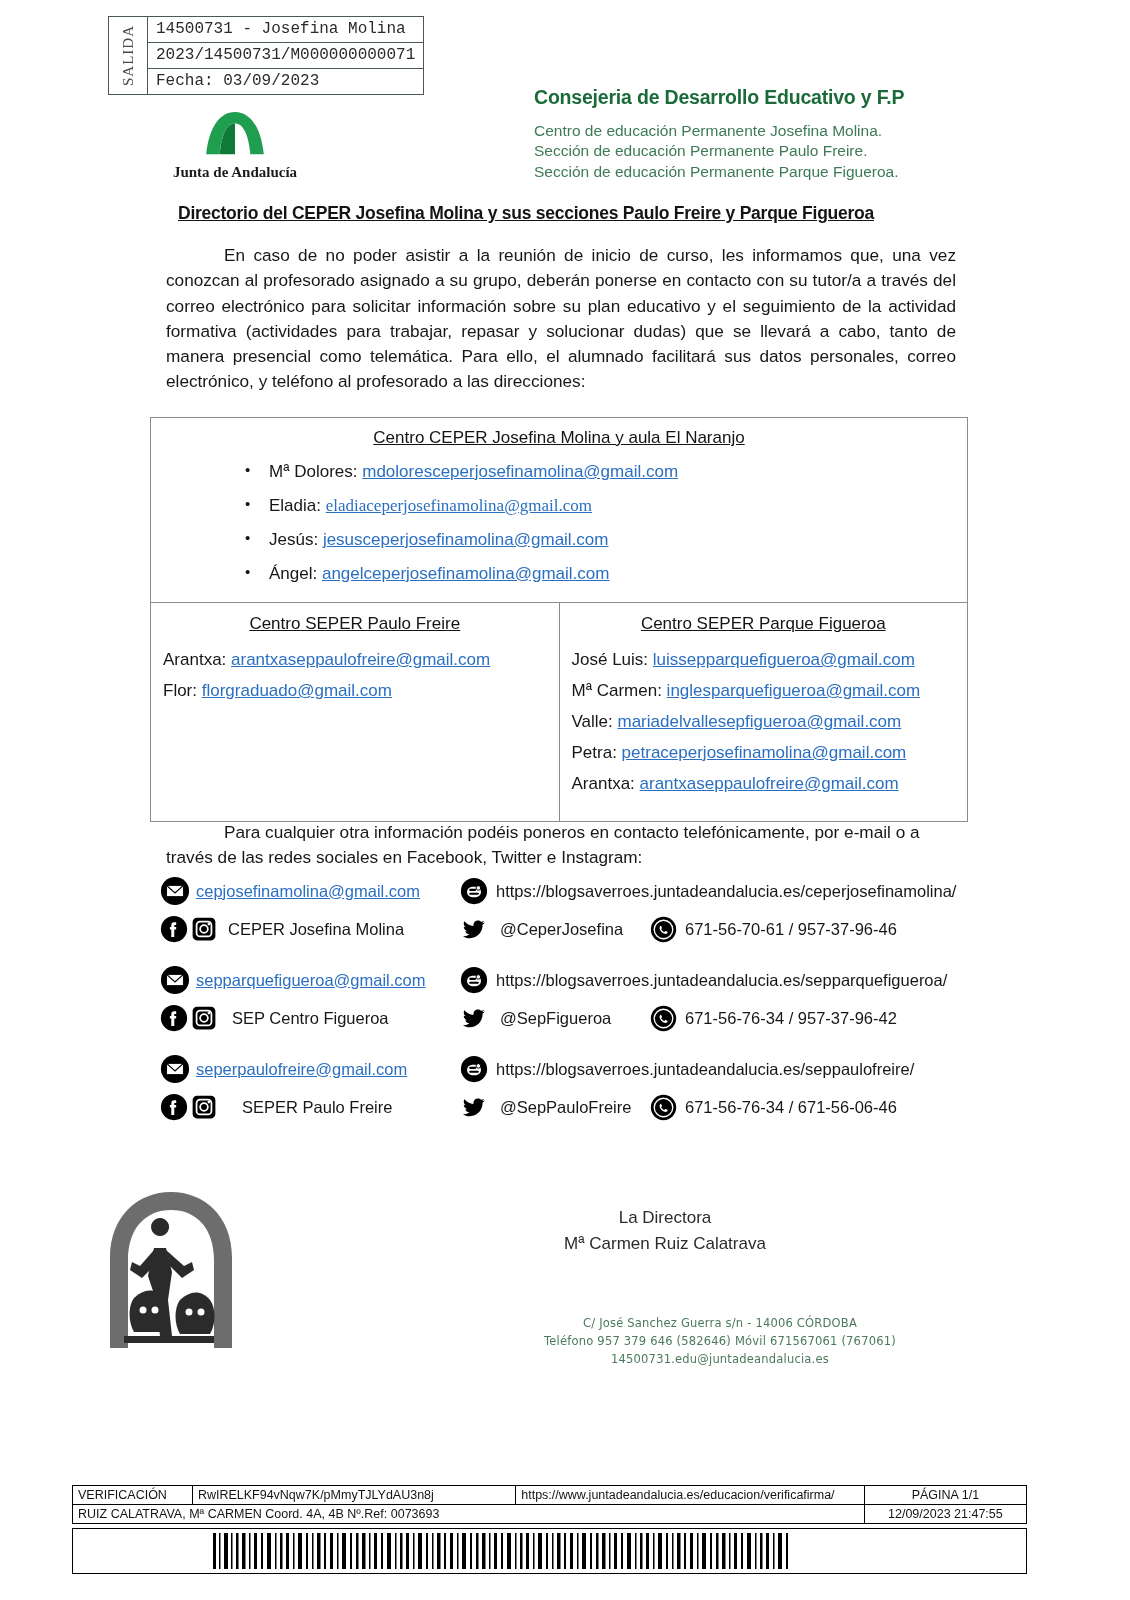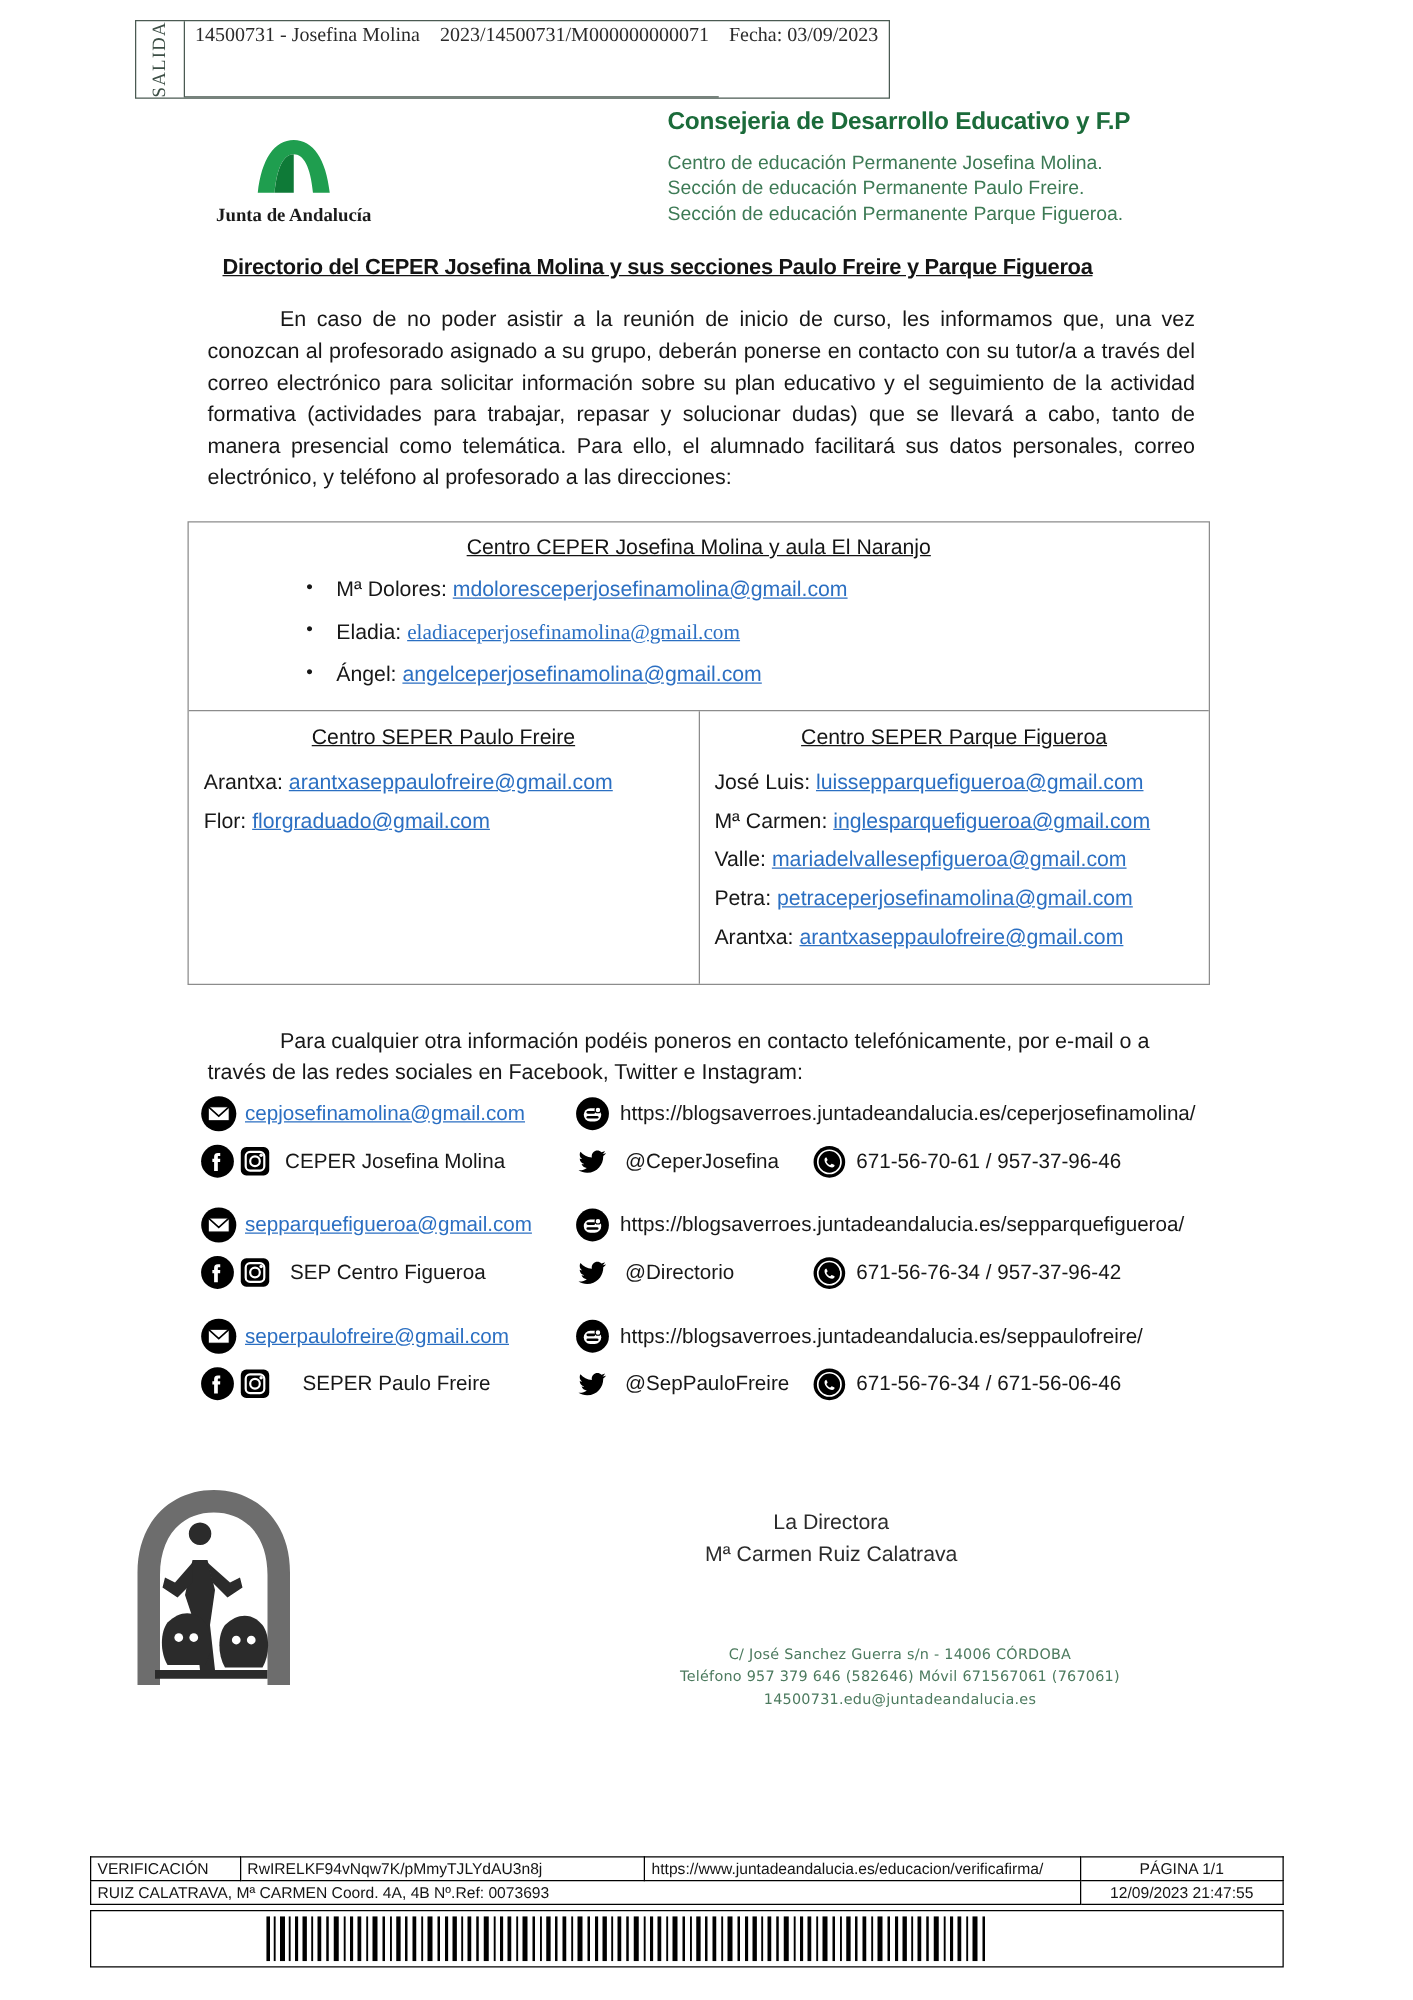--- a/index.html
+++ b/index.html
@@ -20,21 +20,21 @@
     font-family:"Liberation Serif", serif;
   }
   .salida-side{
     width:38px;display:flex;align-items:center;justify-content:center;
     border-right:1.5px solid #4a5a52;
   }
   .salida-side span{
     writing-mode:vertical-rl;transform:rotate(180deg);
     letter-spacing:1px;font-size:15px;color:#3d4f46;
   }
-  .salida-rows{display:flex;flex-direction:row;}
+  .salida-rows{display:flex;flex-direction:column;font-family:Liberation Mono, monospace;}
   .salida-row{
     padding:3px 8px 4px 8px;font-size:16px;color:#2b2b2b;
     border-bottom:1.5px solid #4a5a52;white-space:nowrap;
   }
   .salida-row:last-child{border-bottom:none;}
 
   
   .junta{position:absolute;left:155px;top:110px;width:160px;text-align:center;}
   .junta-mark{height:48px;}
   .junta-text{
@@ -184,20 +184,24 @@
       <ul>
         <li>
           <span>Mª Dolores:</span>
           <a class="mail" href="#">mdoloresceperjosefinamolina@gmail.com</a>
         </li>
         <li>
           <span>Eladia:</span>
           <a class="mail serifish" href="#">eladiaceperjosefinamolina@gmail.com</a>
         </li>
         <li>
+          <span>Jesús:</span>
+          <a class="mail" href="#">jesusceperjosefinamolina@gmail.com</a>
+        </li>
+        <li>
           <span>Ángel:</span>
           <a class="mail" href="#">angelceperjosefinamolina@gmail.com</a>
         </li>
       </ul>
     </div>
 
     <div class="ctable-split">
 
       <div class="ctable-col left">
         <h2>Centro SEPER Paulo Freire</h2>
@@ -352,21 +356,21 @@
               </svg>
           </span>
           <span class="stext" style="margin-left:14px;">SEP Centro Figueroa</span>
         </span>
         <span class="scell w-b">
           <span class="ico">
             <svg width="28" height="28" viewBox="0 0 32 32">
                 <path d="M28 8.6c-.9.4-1.9.7-2.9.8 1-.6 1.8-1.6 2.2-2.8-1 .6-2.1 1-3.2 1.2-.9-1-2.2-1.6-3.7-1.6-2.8 0-5.1 2.3-5.1 5.1 0 .4 0 .8.1 1.2C11.2 12.3 7.5 10.3 5 7.2c-.4.8-.7 1.6-.7 2.6 0 1.8.9 3.3 2.3 4.2-.8 0-1.6-.3-2.3-.6v.1c0 2.5 1.8 4.5 4.1 5-.4.1-.9.2-1.4.2-.3 0-.7 0-1-.1.7 2 2.5 3.5 4.8 3.5-1.8 1.4-4 2.2-6.4 2.2-.4 0-.8 0-1.2-.1 2.3 1.5 5 2.3 7.9 2.3 9.5 0 14.7-7.9 14.7-14.7v-.7c1-.7 1.9-1.6 2.6-2.5z" fill="#000"></path>
               </svg>
           </span>
-          <span class="stext" style="margin-left:12px;">@Directorio</span>
+          <span class="stext" style="margin-left:12px;">@SepFigueroa</span>
         </span>
         <span class="scell">
           <span class="ico">
             <svg width="27" height="27" viewBox="0 0 32 32">
                 <circle cx="16" cy="16" r="15" fill="#000"></circle>
                 <circle cx="16" cy="16" r="11" fill="none" stroke="#fff" stroke-width="1.6"></circle>
                 <path d="M12.4 11.6c.3-.1.7 0 .9.4l.9 1.8c.1.3.1.6-.1.8l-.7.8c-.1.2-.2.4 0 .7.7 1.2 1.7 2.2 3 2.8.3.1.5.1.7-.1l.8-.8c.2-.2.5-.3.8-.1l1.8.9c.4.2.5.6.4.9-.3.9-1.2 1.6-2.2 1.6-3.6 0-7.3-3.7-7.3-7.3 0-1 .6-1.9 1.5-2.3z" fill="#fff"></path>
               </svg>
           </span>
           <span class="stext" style="margin-left:8px;">671-56-76-34 / 957-37-96-42</span>

